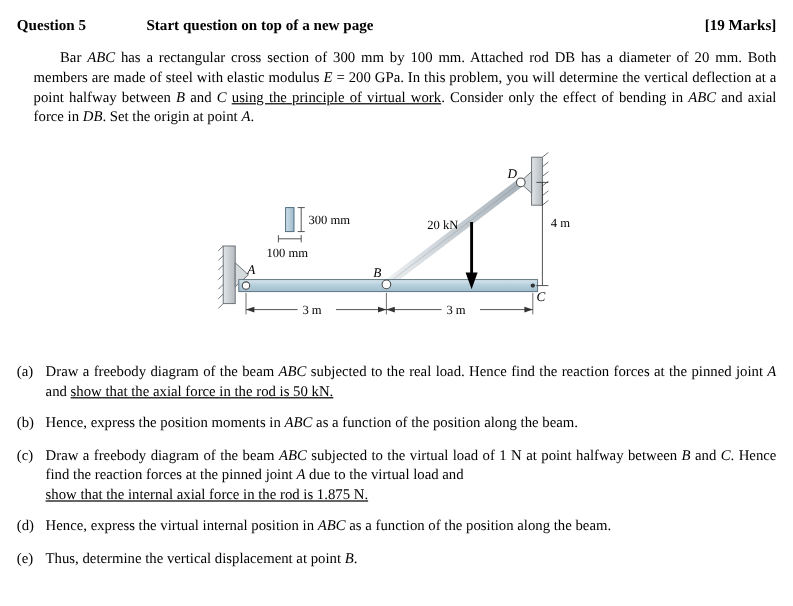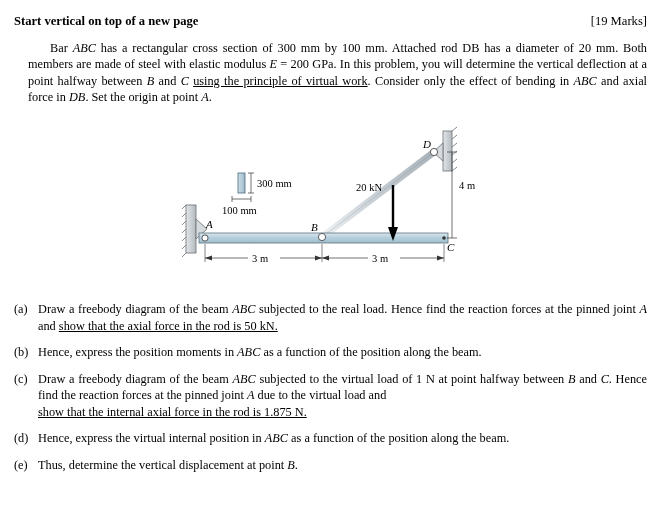--- a/index.html
+++ b/index.html
@@ -25,21 +25,21 @@
   
   .header {
     display: flex;
     align-items: baseline;
     padding: 14px 14px 0 14px;
     font-weight: bold;
     font-size: 12.6px;
   }
   .header .q-num { width: 108px; flex: none; }
   .header .q-title { flex: 1 1 auto; text-align: left; }
-  .header .q-marks { flex: none; text-align: right; font-weight: normal; }
+  .header .q-marks { flex: none; text-align: right; font-weight: bold; }
   
   .intro {
     margin: 11px 14px 0 28px;
     text-align: justify;
     line-height: 1.33;
     font-size: 12.3px;
   }
   .intro .indent { display: inline-block; width: 22px; }
   i { font-style: italic; }
   .uline { text-decoration: underline; }
@@ -72,21 +72,22 @@
     text-align: justify;
   }
   .sub-line { display: block; }
 </style>
 </head>
 <body>
 
 <div class="page">
 
   <div class="header">
-    <span class="q-title">Start vertical on top of a new page</span>
+    <span class="q-num">Question 5</span>
+    <span class="q-title">Start question on top of a new page</span>
     <span class="q-marks">[19 Marks]</span>
   </div>
 
   <div class="intro">
     <span class="indent"></span><span>Bar </span><i>ABC</i><span> has a rectangular cross section of 300 mm by 100 mm. Attached rod DB has a diameter of 20 mm. Both members are made of steel with elastic modulus </span><i>E</i><span> = 200 GPa. In this problem, you will determine the vertical deflection at a point halfway between </span><i>B</i><span> and </span><i>C</i><span> </span><span class="uline">using the principle of virtual work</span><span>. Consider only the effect of bending in </span><i>ABC</i><span> and axial force in </span><i>DB</i><span>. Set the origin at point </span><i>A</i><span>.</span>
   </div>
 
   <div class="figure">
     <svg width="661" height="180" viewBox="0 0 661 180" xmlns="http://www.w3.org/2000/svg">
       <defs>

